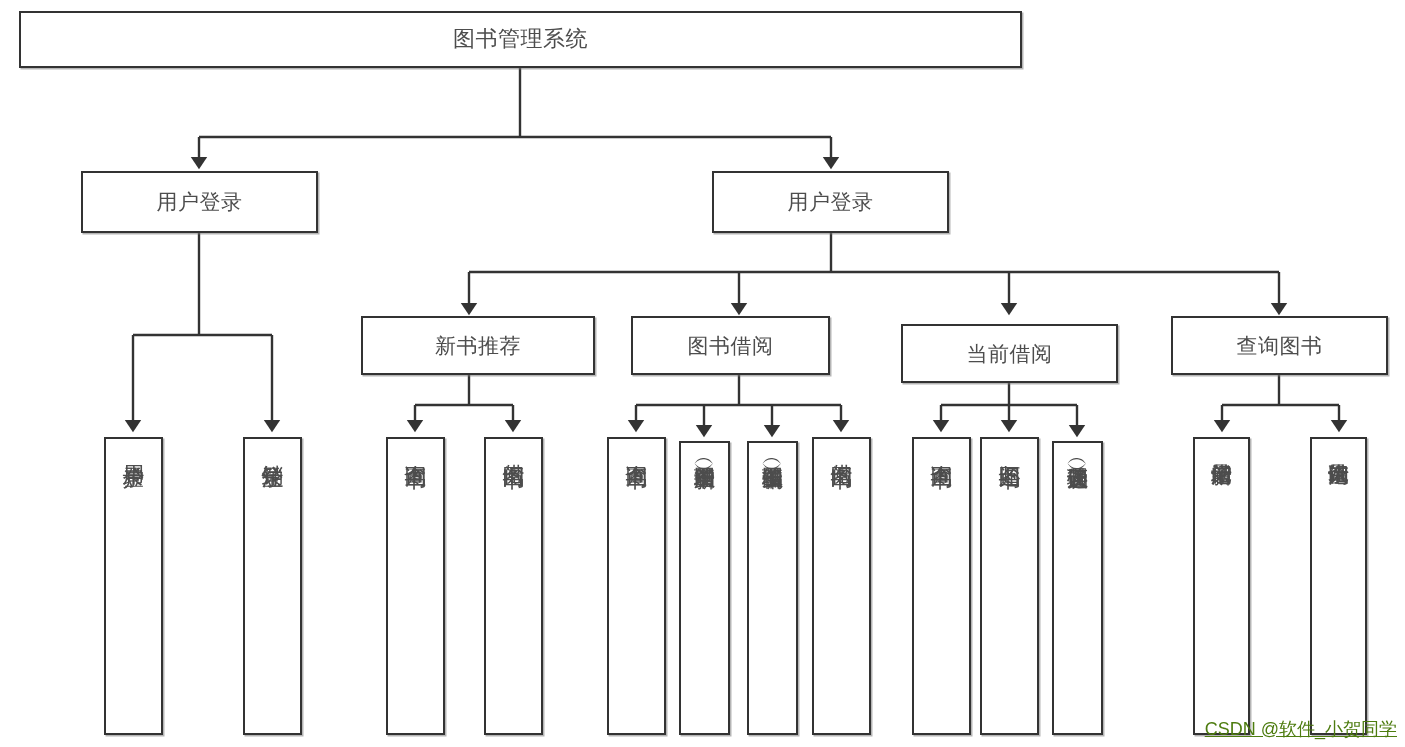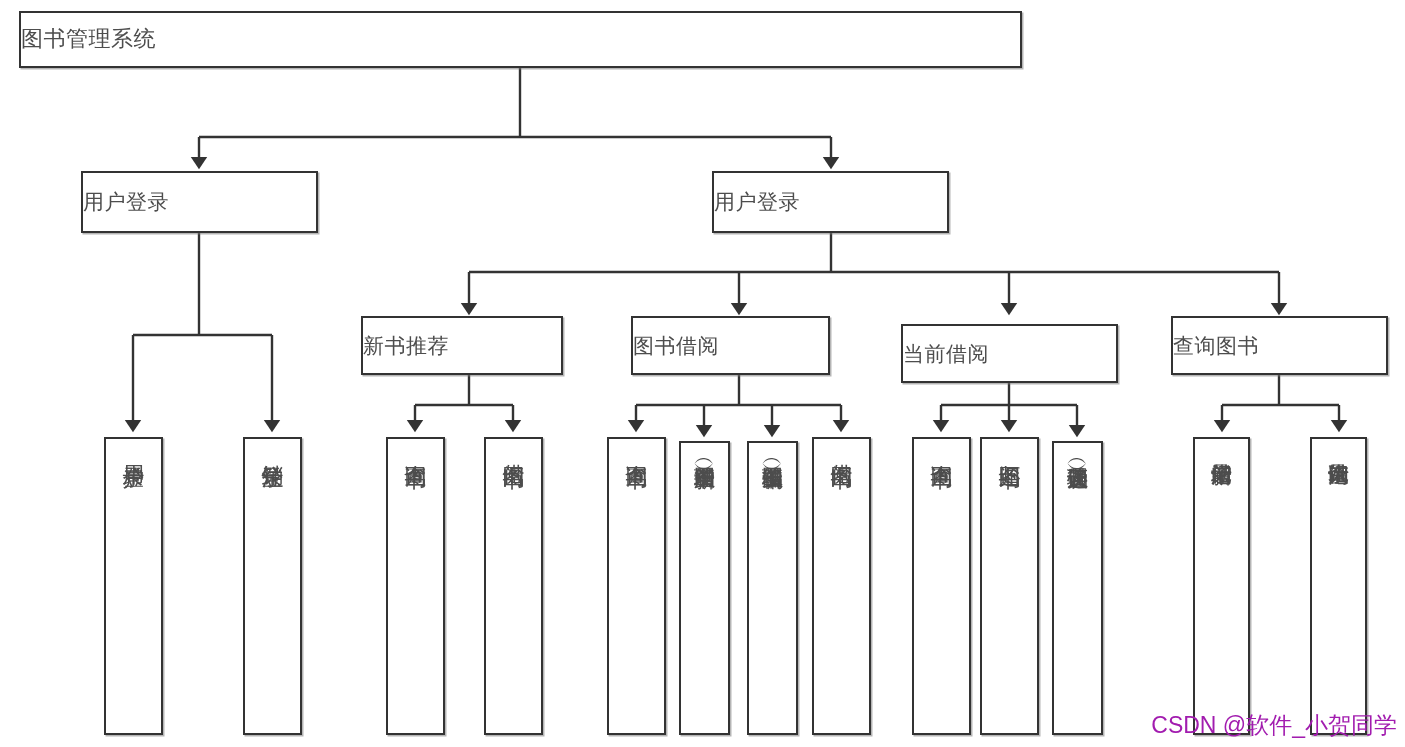--- a/index.html
+++ b/index.html
@@ -27,21 +27,21 @@
     pointer-events: none;
   }
   .node {
     position: absolute;
     box-sizing: border-box;
     background: #ffffff;
     border: 2px solid #333333;
     box-shadow: 1.5px 1.5px 0 0 rgba(120,120,120,0.55);
     display: flex;
     align-items: center;
-    justify-content: flex-start;
+    justify-content: center;
     color: #4d4d4d;
     z-index: 2;
   }
   .node-label {
     display: block;
     text-align: center;
     color: #4d4d4d;
     letter-spacing: 0.5px;
   }
   
@@ -70,25 +70,26 @@
   }
   .node.vert.tall-text .node-label {
     font-size: 21px;
     line-height: 1.04;
     letter-spacing: 0px;
   }
   .watermark {
     position: absolute;
     right: 8px;
     bottom: 6px;
-    font-size: 23px;
-    color: #a21caf;
+    font-size: 18px;
+    color: #4d7c0f;
     white-space: nowrap;
     z-index: 5;
     font-family: "Liberation Sans", "DejaVu Sans", sans-serif;
+    text-decoration: underline;
   }
 </style>
 </head>
 <body>
 
 <div id="diagram-root">
 
   <svg id="edge-layer" viewBox="0 0 1405 747" width="1405" height="747" xmlns="http://www.w3.org/2000/svg">
     <defs>
       <marker id="arrowhead" markerWidth="9" markerHeight="9" refX="2.2" refY="4" orient="auto" markerUnits="strokeWidth">
@@ -143,21 +144,21 @@
     <span class="node-label">图书管理系统</span>
   </div>
 
   <div class="node horiz" style="left:81px; top:171px; width:237px; height:62px;">
     <span class="node-label">用户登录</span>
   </div>
   <div class="node horiz" style="left:712px; top:171px; width:237px; height:62px;">
     <span class="node-label">用户登录</span>
   </div>
 
-  <div class="node horiz" style="left:361px; top:316px; width:202px; height:59px;">
+  <div class="node horiz" style="left:361px; top:316px; width:234px; height:59px;">
     <span class="node-label">新书推荐</span>
   </div>
   <div class="node horiz" style="left:631px; top:316px; width:199px; height:59px;">
     <span class="node-label">图书借阅</span>
   </div>
   <div class="node horiz" style="left:901px; top:324px; width:217px; height:59px;">
     <span class="node-label">当前借阅</span>
   </div>
   <div class="node horiz" style="left:1171px; top:316px; width:217px; height:59px;">
     <span class="node-label">查询图书</span>

